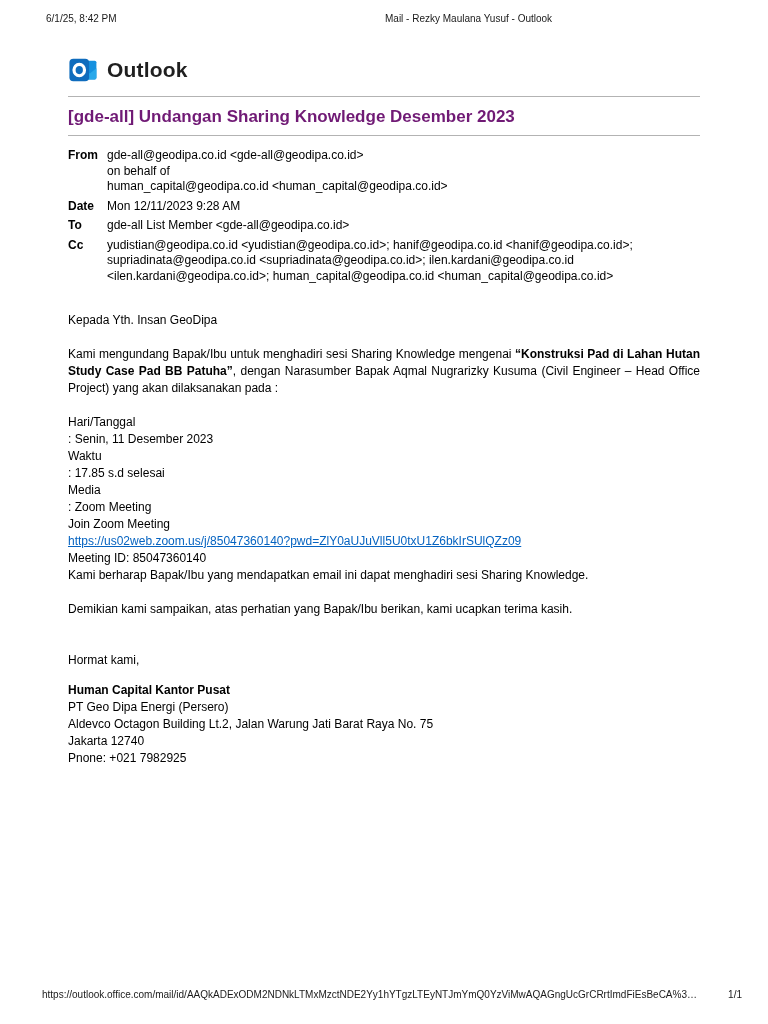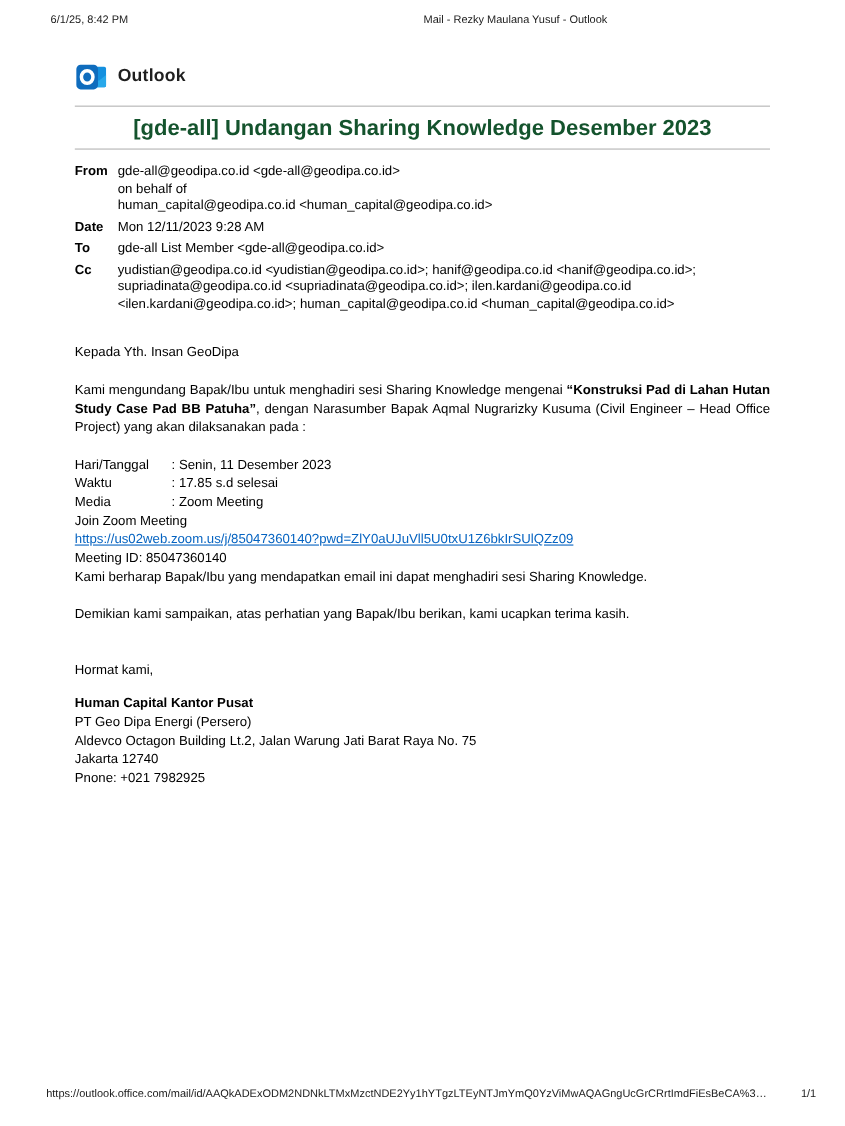--- a/index.html
+++ b/index.html
@@ -47,51 +47,50 @@
     position: absolute;
     left: 68px;
     width: 632px;
     top: 55px;
   }
 
   .logo-row { display: flex; align-items: center; height: 30px; }
   .logo-icon { width: 30px; height: 30px; display: inline-block; }
   .logo-wordmark {
     margin-left: 9px;
-    font-size: 16px;
+    font-size: 21px;
     font-weight: 600;
     color: #1f1f1f;
     letter-spacing: 0.2px;
   }
 
   .rule { border: none; border-top: 1px solid #b3b3b3; height: 0; }
   .rule-1 { margin-top: 11px; }
   .rule-2 { margin-top: 9px; }
 
   .subject {
     margin-top: 11px;
-    font-size: 20px;
+    font-size: 17px;
     font-weight: 700;
     line-height: 18px;
-    color: #14532d;
-    text-align: center;
+    color: #701a75;
   }
 
   .headers { margin-top: 12px; font-size: 12px; line-height: 15.5px; }
   .hdr-row { display: flex; margin-bottom: 4px; }
   .hdr-label { width: 39px; flex-shrink: 0; font-weight: 700; }
   .hdr-value { flex: 1; word-break: break-word; }
 
   .body-text { font-size: 12px; line-height: 17px; }
   .salutation { margin-top: 28px; }
   .para-invite { margin-top: 17px; text-align: justify; }
   .para-invite b { font-weight: 700; }
 
   .details { margin-top: 17px; }
-  .detail-row { display: flex; }
+  .detail-row { display: flex; flex-direction: column; }
   .detail-label { width: 88px; flex-shrink: 0; }
   .zoom-link {
     color: #0563C1;
     text-decoration: underline;
     cursor: pointer;
     word-break: break-all;
   }
   .para-thanks { margin-top: 17px; }
   .closing { margin-top: 34px; }
   .signature { margin-top: 13px; }

